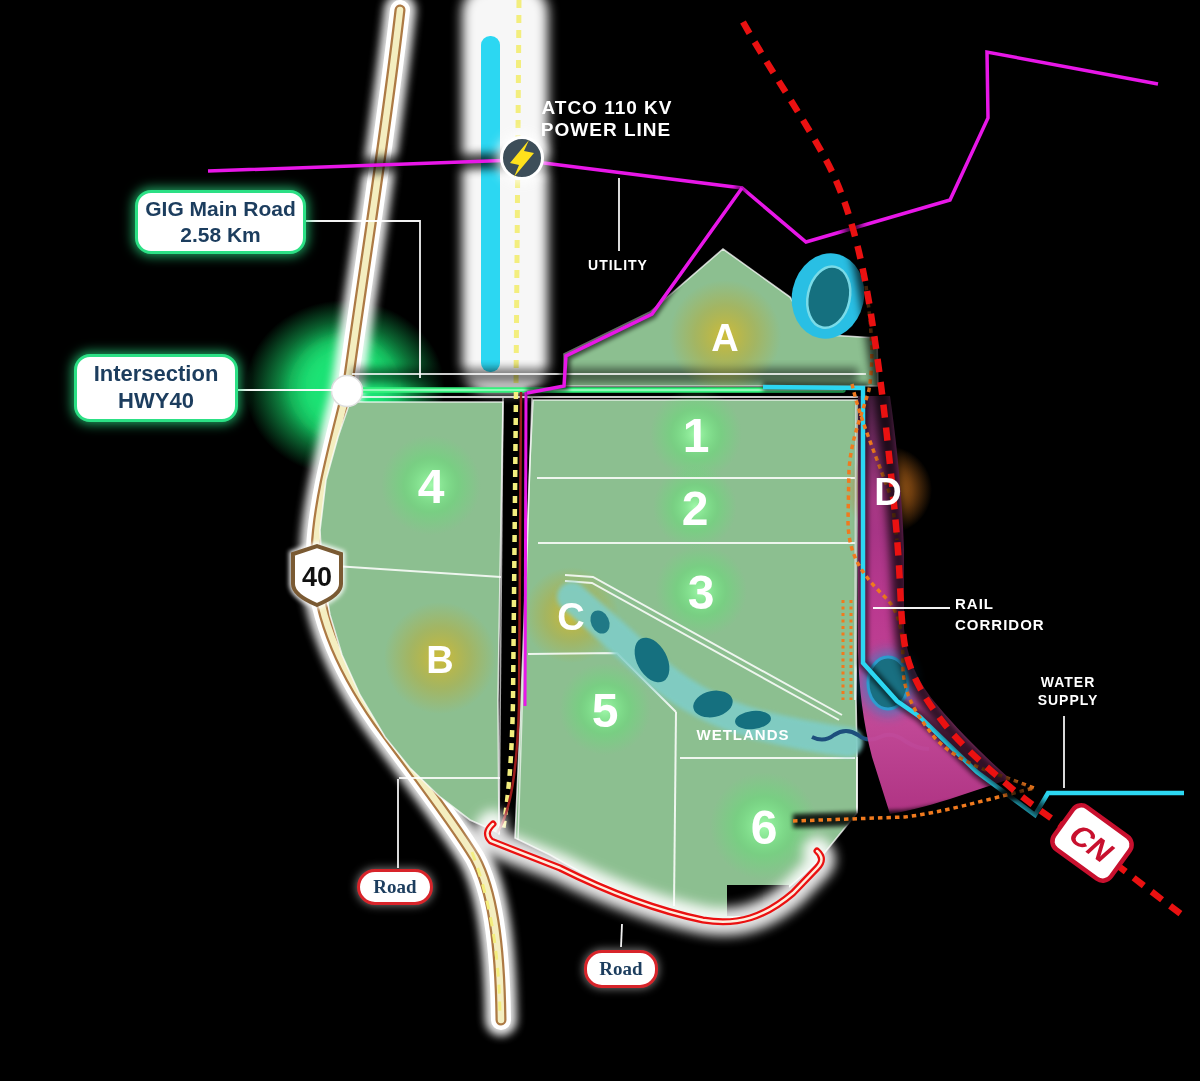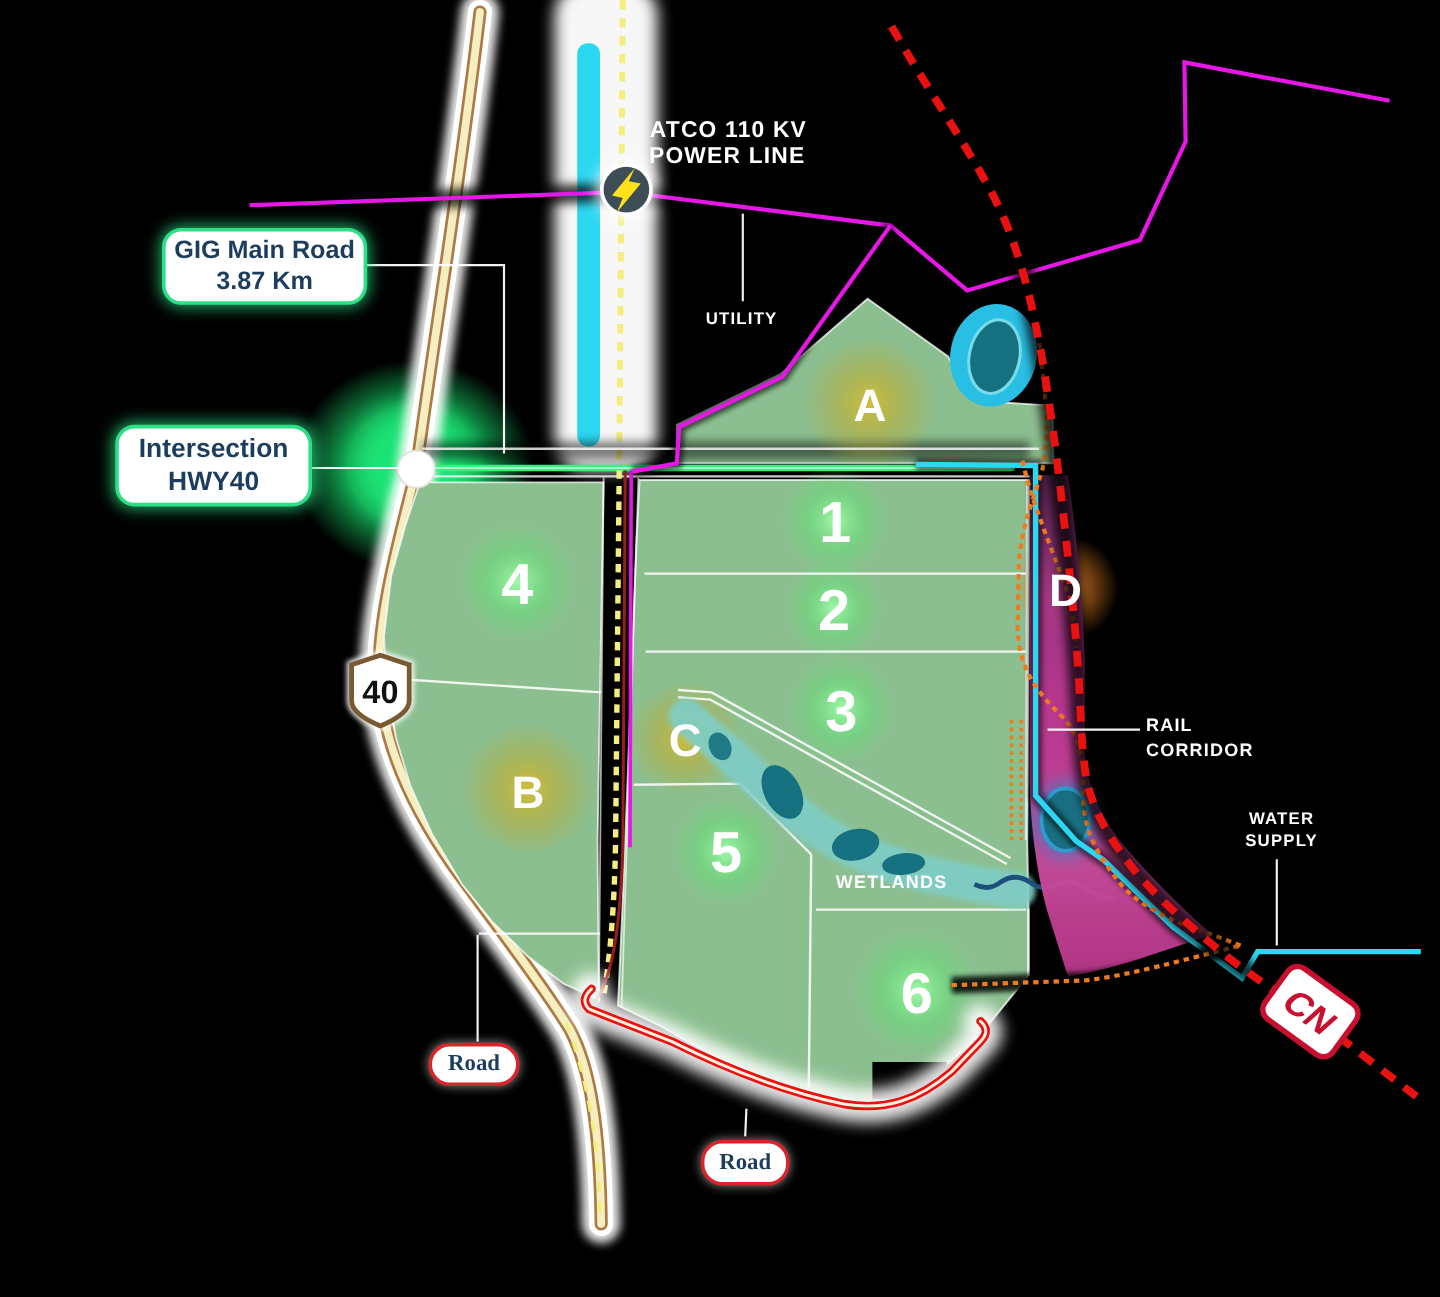--- a/index.html
+++ b/index.html
@@ -23,21 +23,21 @@
   .t-ann{fill:#fff;font-weight:bold;letter-spacing:1px;}
   .t-parcel{fill:#fff;font-weight:bold;}
   
   .callout{position:absolute;background:#fff;display:flex;flex-direction:column;align-items:center;
            justify-content:center;text-align:center;color:var(--callout-text);font-weight:bold;line-height:1.22;}
   .callout.green{border:3px solid var(--callout-green);border-radius:16px;
                  box-shadow:0 0 12px 2px rgba(43,226,135,.75);}
   .callout.red{border:3px solid var(--road-red);border-radius:18px;
                box-shadow:0 0 8px 1px rgba(255,255,255,.45);font-family:Liberation Serif, serif;}
   #gig-box{left:135px;top:190px;width:165px;height:58px;font-size:21px;}
-  #intersection-box{left:96px;top:354px;width:158px;height:62px;font-size:22px;}
+  #intersection-box{left:74px;top:354px;width:158px;height:62px;font-size:22px;}
   #road-left-box{left:357px;top:869px;width:70px;height:30px;font-size:19px;}
   #road-bottom-box{left:584px;top:950px;width:68px;height:32px;font-size:19px;}
 </style>
 </head>
 <body>
 
 <div id="stage">
 <svg width="1200" height="1081" viewBox="0 0 1200 1081">
   <defs>
     <filter id="f2" x="-50%" y="-50%" width="200%" height="200%">
@@ -259,21 +259,21 @@
 
   <g>
     <path d="M293,554 L317,546 L341,554 L341,584 Q341,595 317,605 Q293,595 293,584 Z" fill="#fff" stroke="#fff" stroke-width="8" opacity="0.9" filter="url(#f2)"></path>
     <path d="M293,554 L317,546 L341,554 L341,584 Q341,595 317,605 Q293,595 293,584 Z" fill="#fff" stroke="#7a5a33" stroke-width="4"></path>
     <text x="317" y="586" font-size="27" font-weight="bold" fill="#111" text-anchor="middle">40</text>
   </g>
 </svg>
 
 <div class="callout green" id="gig-box">
   <div>GIG Main Road</div>
-  <div>3.87 Km</div>
+  <div>2.58 Km</div>
 </div>
 <div class="callout green" id="intersection-box">
   <div>Intersection</div>
   <div>HWY40</div>
 </div>
 <div class="callout red" id="road-left-box">
   <div>Road</div>
 </div>
 <div class="callout red" id="road-bottom-box">
   <div>Road</div>

